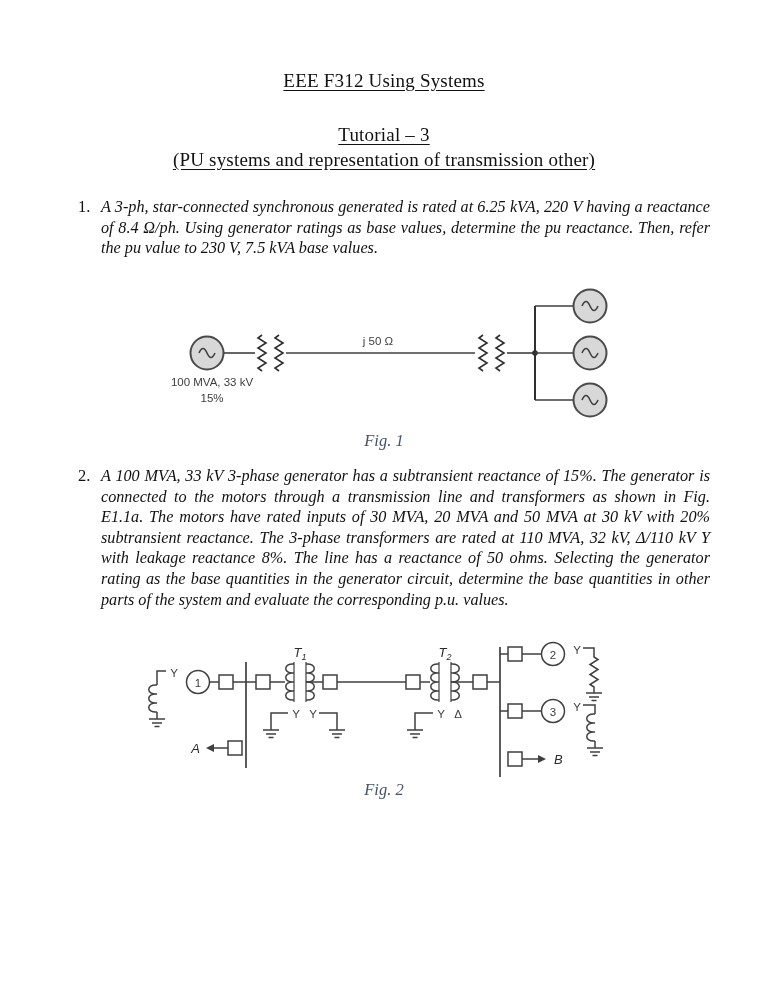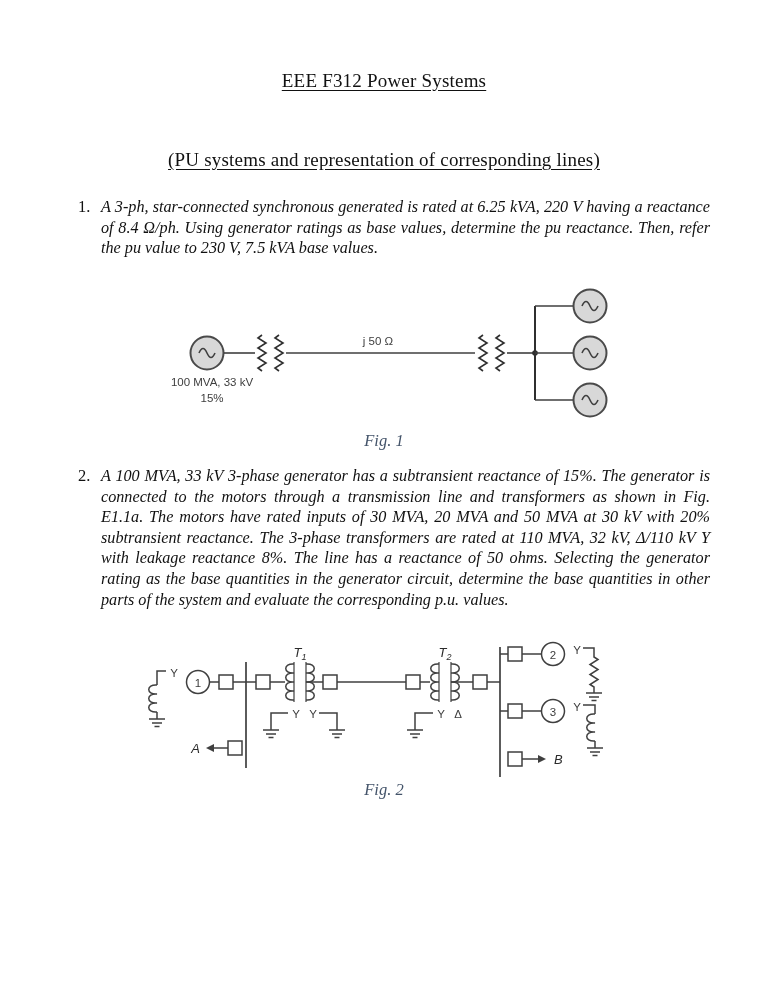--- a/index.html
+++ b/index.html
@@ -37,24 +37,27 @@
   .buslabel{font-size:13px;font-style:italic;fill:#2b2b2b;}
   .ylabel{font-size:11.5px;fill:#3d3d3d;}
   .tlabel{font-size:13px;font-style:italic;fill:#2b2b2b;}
 </style>
 </head>
 <body>
 
 <div class="page">
 
   <div class="heading course-title">
-    <span class="ul">EEE F312 Power Systems</span>
+    <span class="ul">EEE F312 Using Systems</span>
+  </div>
+  <div class="heading tut-title">
+    <span class="ul">Tutorial – 3</span>
   </div>
   <div class="heading tut-subtitle">
-    <span class="ul">(PU systems and representation of corresponding lines)</span>
+    <span class="ul">(PU systems and representation of transmission other)</span>
   </div>
 
   <div class="problem p1">
     <span class="num">1.</span>
     <span class="ptext">A 3-ph, star-connected synchronous generated is rated at 6.25 kVA, 220 V having a reactance of 8.4 Ω/ph. Using generator ratings as base values, determine the pu reactance. Then, refer the pu value to 230 V, 7.5 kVA base values.</span>
   </div>
 
   <svg class="figure fig1" width="500" height="140" viewBox="0 0 500 140">
     <defs>
       <path id="sine" d="M -8 0 q 4 -9 8 0 q 4 9 8 0" fill="none" stroke="#3f3f3f" stroke-width="1.6"></path>

